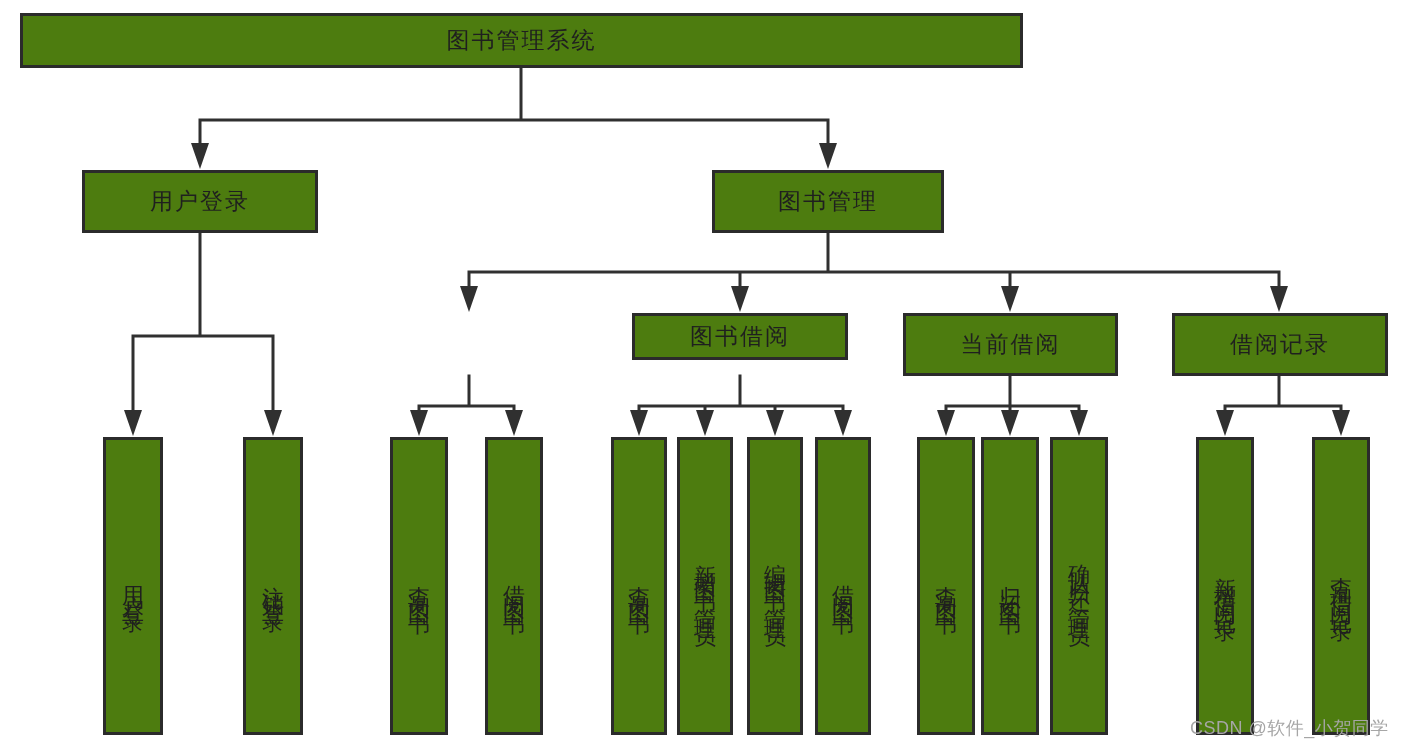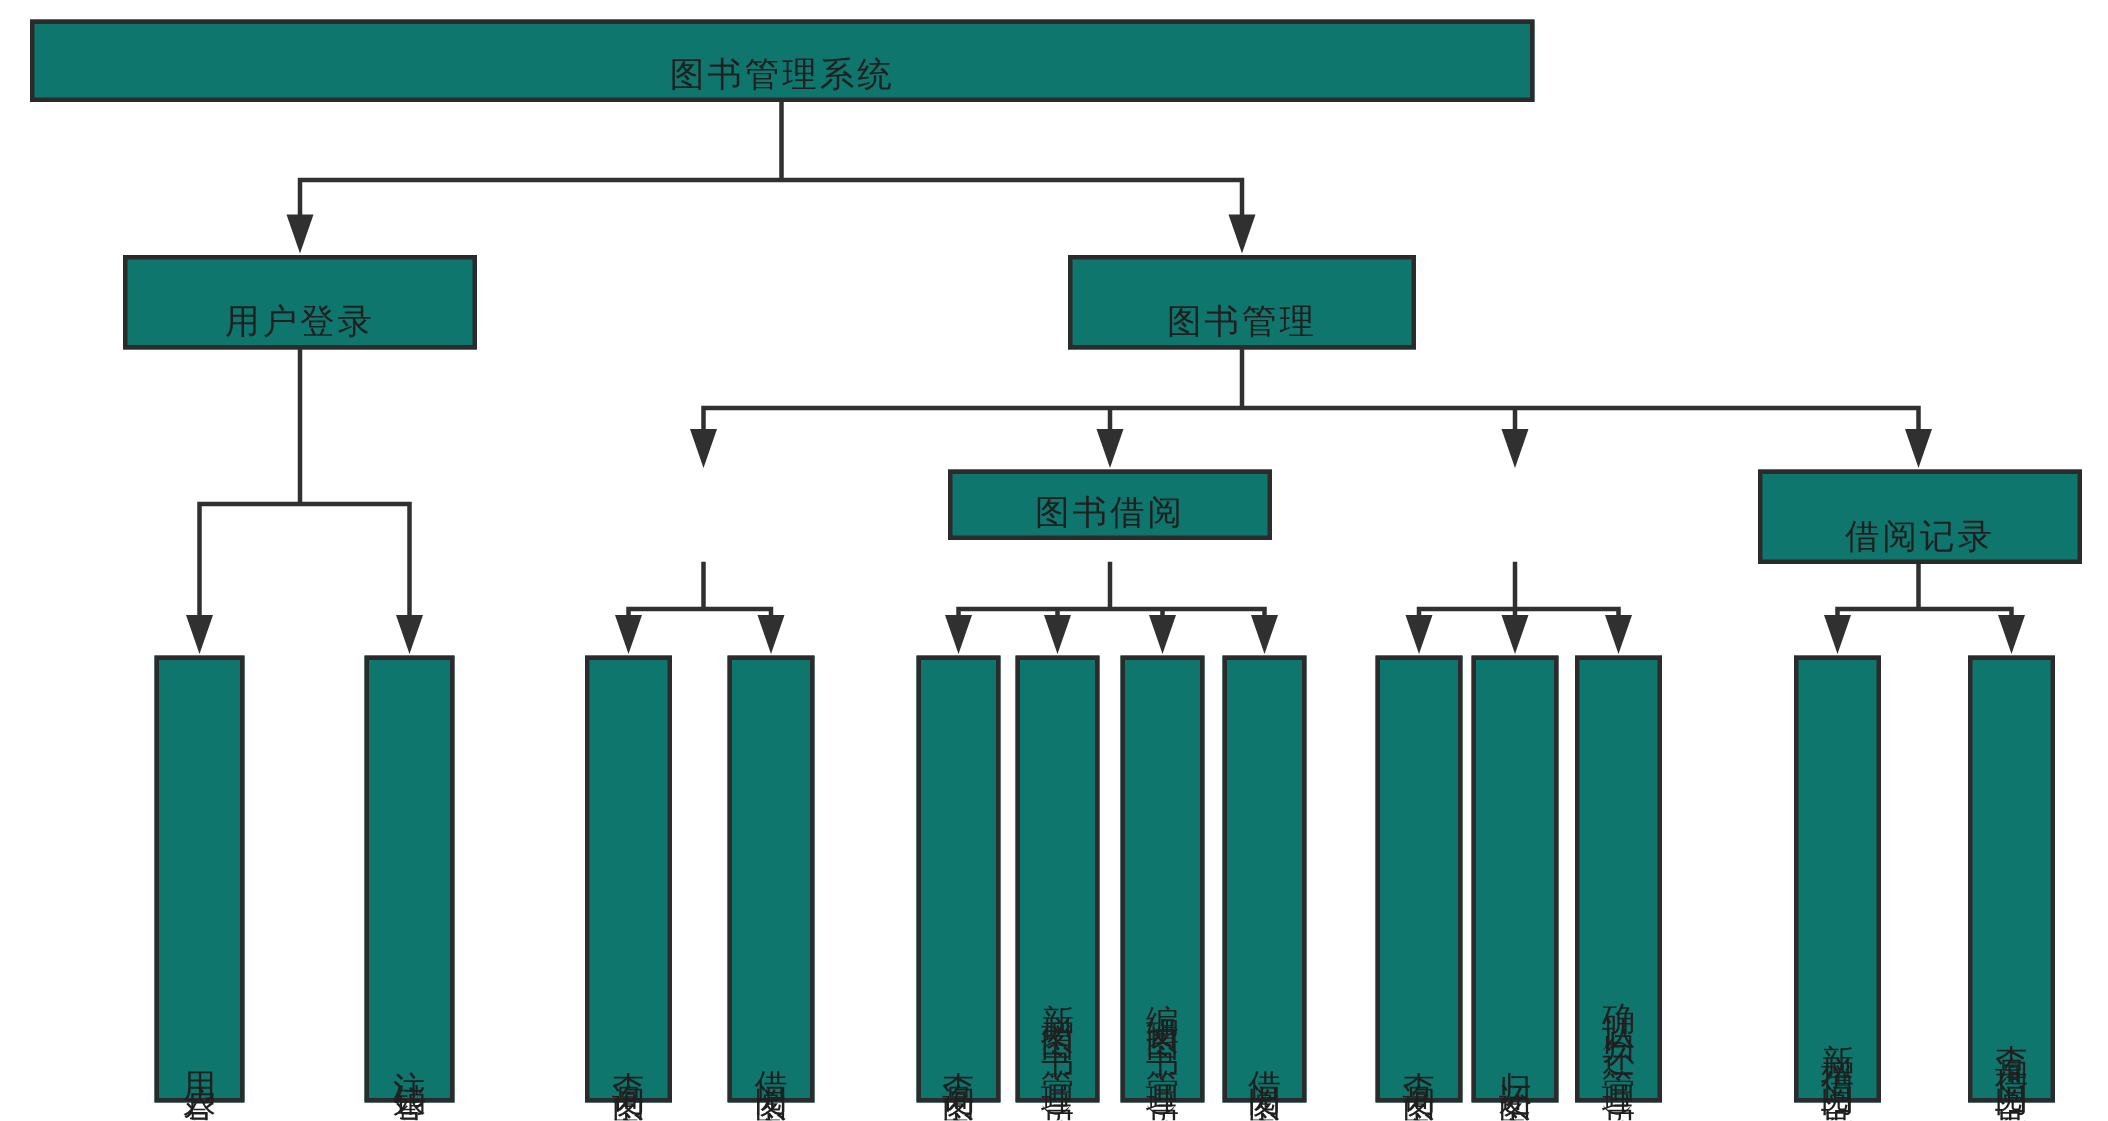--- a/index.html
+++ b/index.html
@@ -2,22 +2,22 @@
 <html><head>
 <meta charset="utf-8">
 <style>
   html,body{margin:0;padding:0;background:#ffffff;}
   .canvas{
     position:relative;width:1405px;height:747px;background:#ffffff;
     font-family:"Liberation Sans","DejaVu Sans",sans-serif;color:#1f1f1f;overflow:hidden;
   }
   svg.wires{position:absolute;left:0;top:0;z-index:1;}
   .box{
-    position:absolute;background:#0f766e;border:3px solid #2b2b2b;box-sizing:border-box;
-    display:flex;align-items:flex-end;justify-content:center;z-index:2;
+    position:absolute;background:#4d7c0f;border:3px solid #2b2b2b;box-sizing:border-box;
+    display:flex;align-items:center;justify-content:center;z-index:2;
   }
   .hbox .label{font-size:23px;letter-spacing:2px;white-space:nowrap;}
   .vbox .label{
     writing-mode:vertical-rl;text-orientation:mixed;
     font-size:22px;letter-spacing:9px;line-height:1;white-space:nowrap;
   }
   .watermark{
     position:absolute;left:1190px;top:716px;z-index:3;
     font-size:18px;color:#a6a6a6;letter-spacing:0.5px;white-space:nowrap;
   }
@@ -92,20 +92,23 @@
   <div class="box hbox" style="left:82px;top:170px;width:236px;height:63px">
     <span class="label">用户登录</span>
   </div>
   <div class="box hbox" style="left:712px;top:170px;width:232px;height:63px">
     <span class="label">图书管理</span>
   </div>
 
   <div class="box hbox" style="left:632px;top:313px;width:216px;height:47px">
     <span class="label">图书借阅</span>
   </div>
+  <div class="box hbox" style="left:903px;top:313px;width:215px;height:63px">
+    <span class="label">当前借阅</span>
+  </div>
   <div class="box hbox" style="left:1172px;top:313px;width:216px;height:63px">
     <span class="label">借阅记录</span>
   </div>
 
   <div class="box vbox" style="left:103px;top:437px;width:60px;height:298px">
     <span class="label">用户登录</span>
   </div>
   <div class="box vbox" style="left:243px;top:437px;width:60px;height:298px">
     <span class="label">注销登录</span>
   </div>
@@ -140,14 +143,15 @@
     <span class="label">确认归还（管理员）</span>
   </div>
 
   <div class="box vbox" style="left:1196px;top:437px;width:58px;height:298px">
     <span class="label">新增借阅记录</span>
   </div>
   <div class="box vbox" style="left:1312px;top:437px;width:58px;height:298px">
     <span class="label">查询借阅记录</span>
   </div>
 
+  <div class="watermark">CSDN @软件_小贺同学</div>
 
 </div>
 
 </body></html>

